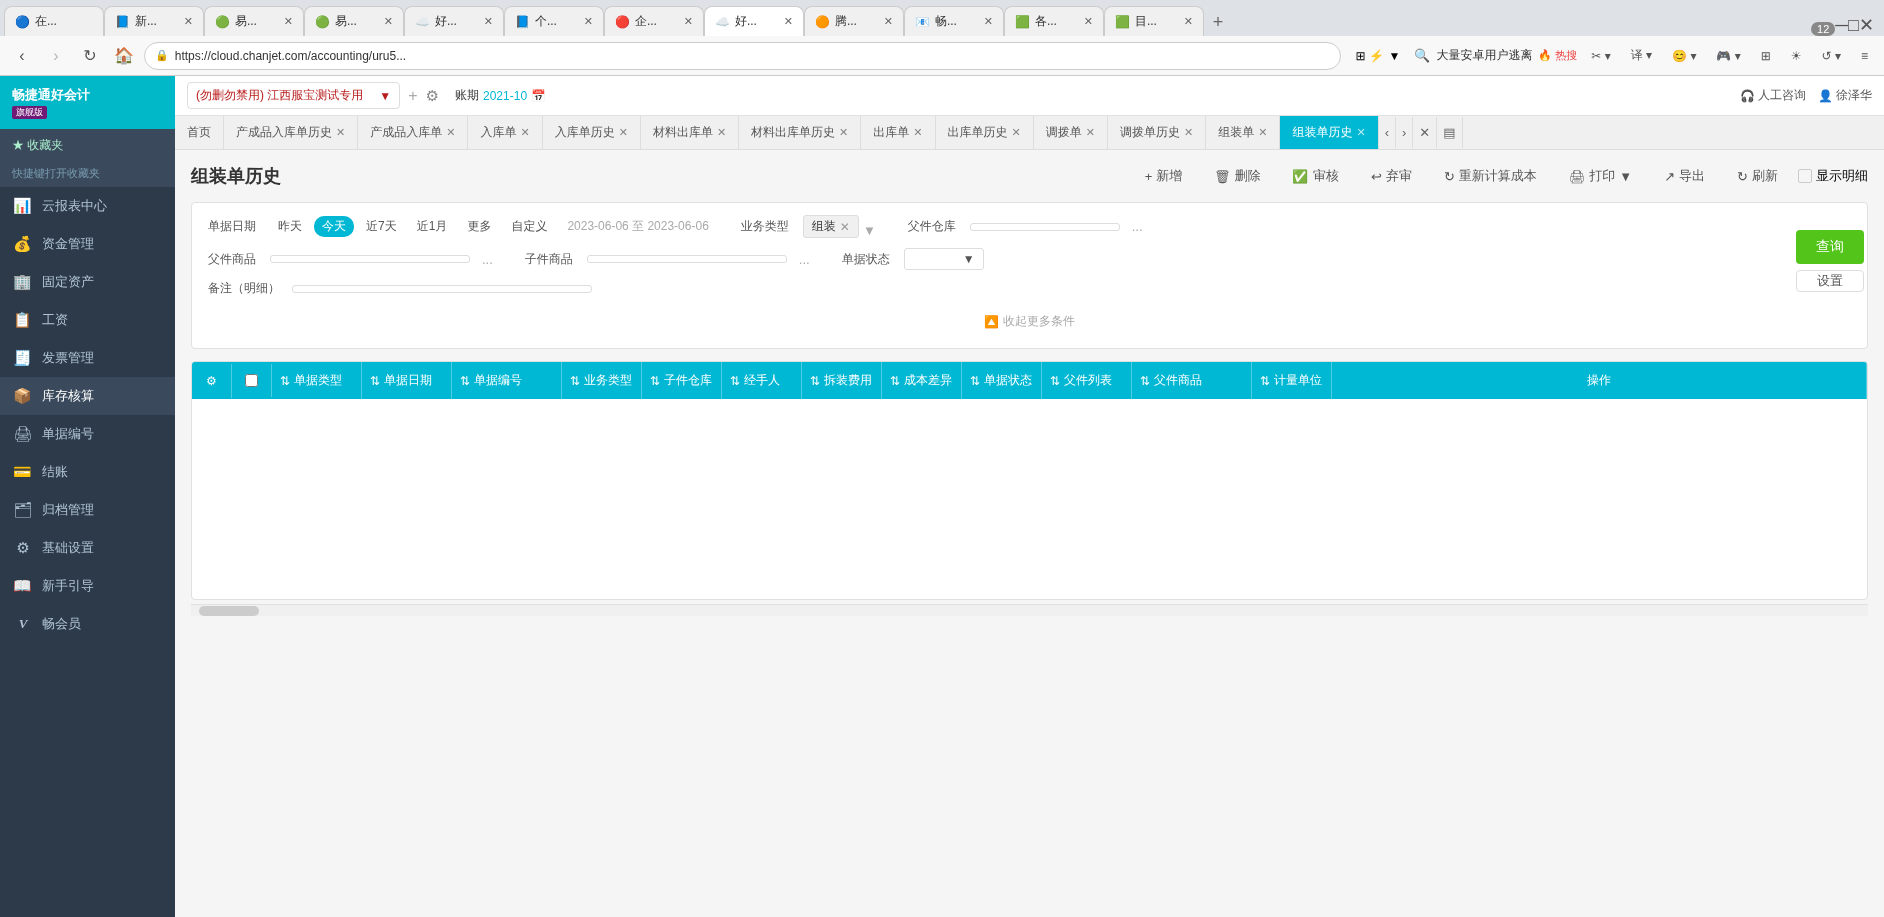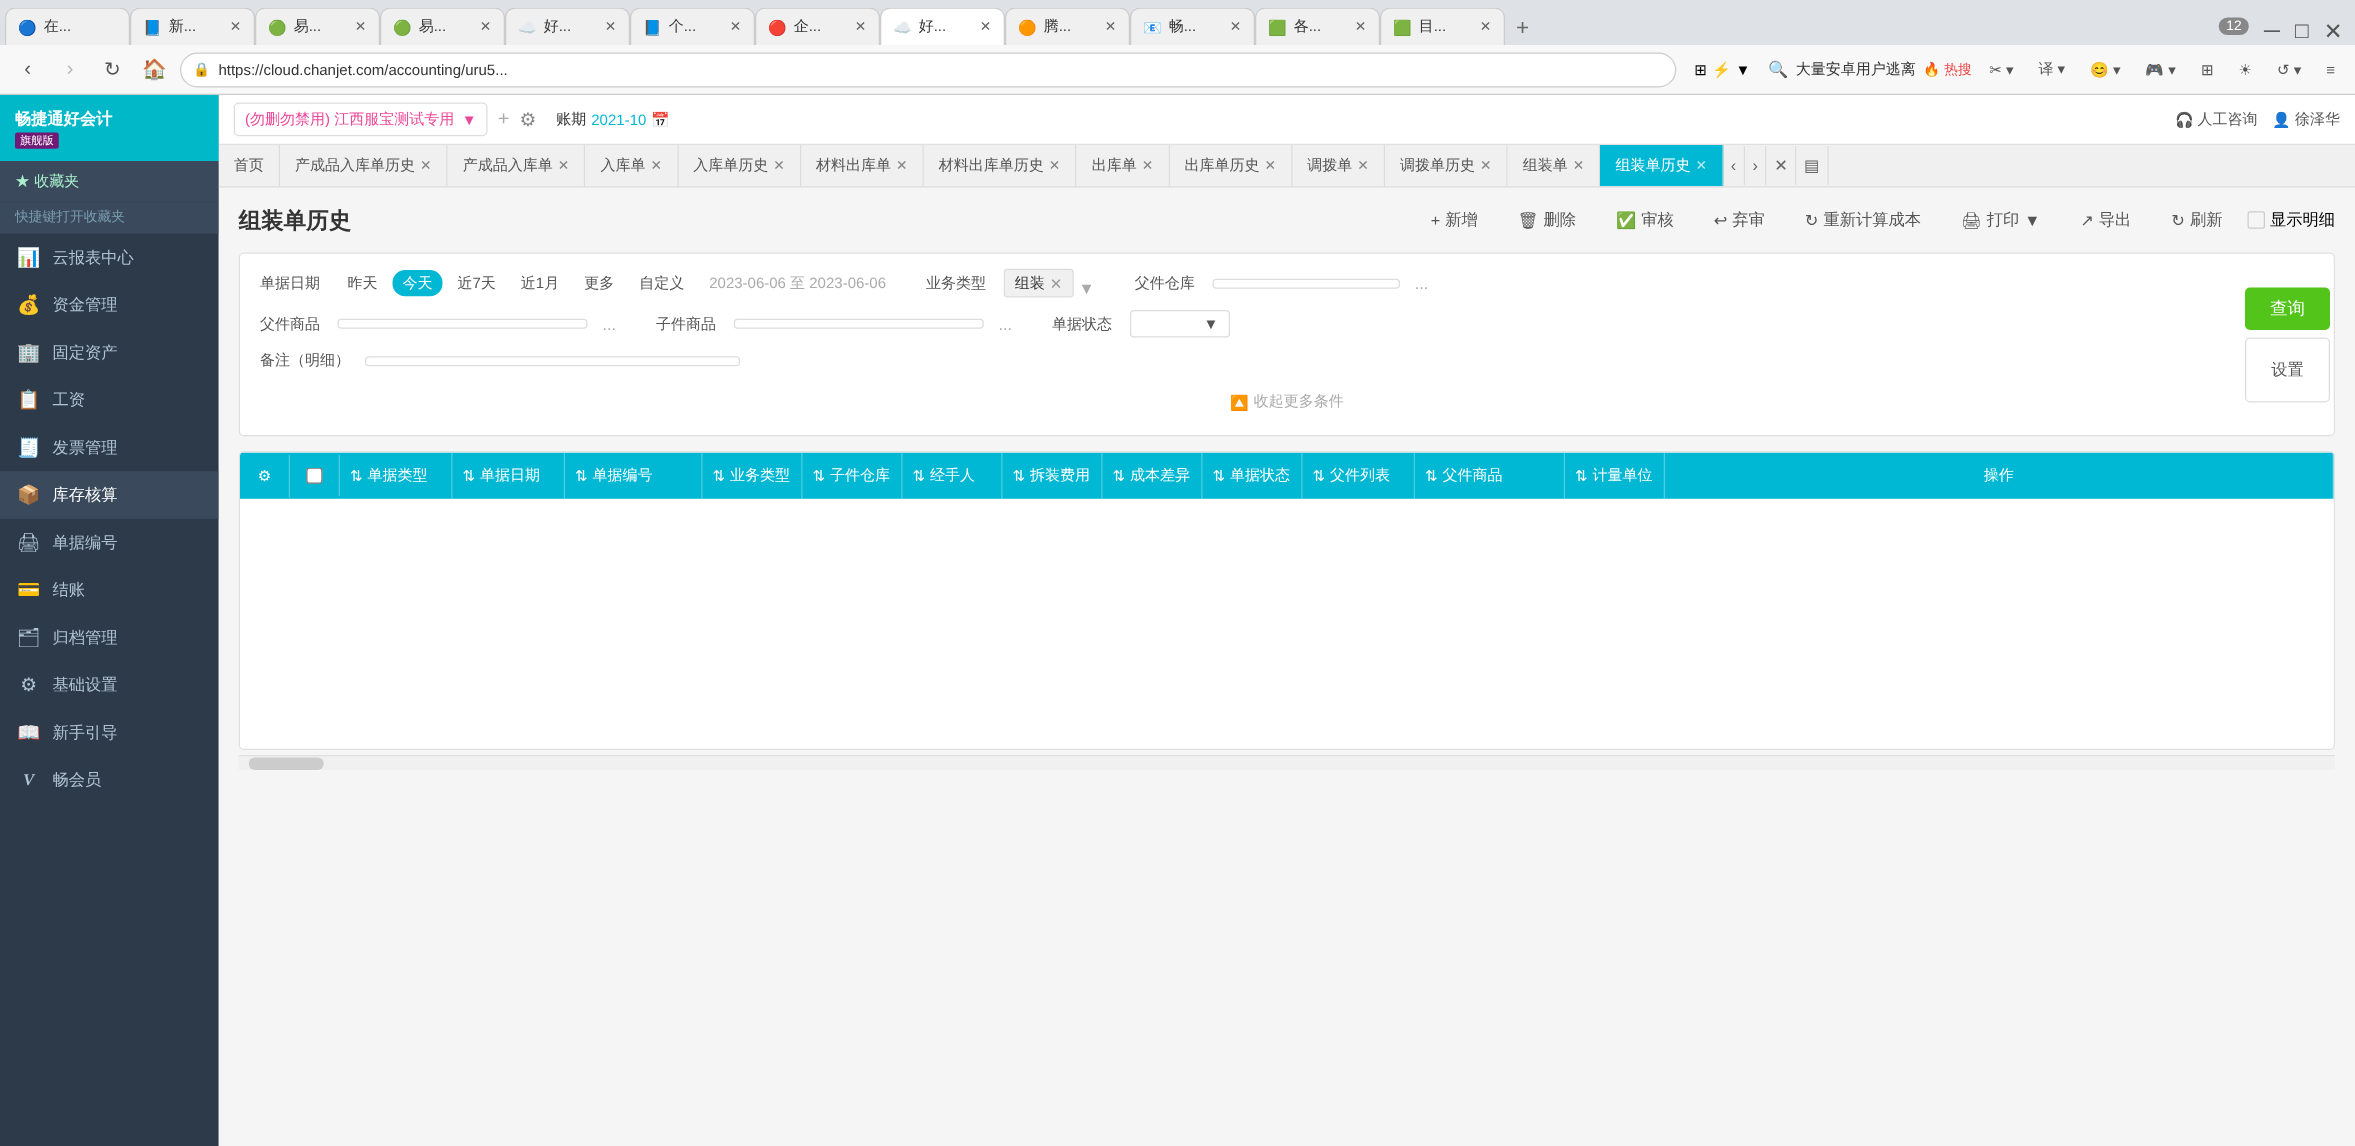--- a/index.html
+++ b/index.html
@@ -33,21 +33,21 @@
     .sidebar-menu { flex: 1; overflow-y: auto; }
     .sidebar-item { display: flex; align-items: center; padding: 10px 14px; color: #b0c4d4; font-size: 13px; cursor: pointer; gap: 10px; }
     .sidebar-item.active { background: #3a4a5c; color: #fff; }
     .sidebar-item-icon { width: 18px; height: 18px; display: flex; align-items: center; justify-content: center; font-size: 15px; }
 
     
     .main-content { flex: 1; display: flex; flex-direction: column; background: #f5f5f5; overflow: hidden; }
 
     
     .app-header { background: #fff; border-bottom: 1px solid #e0e0e0; padding: 6px 12px; display: flex; align-items: center; gap: 8px; flex-shrink: 0; }
-    .company-selector { display: flex; align-items: center; gap: 6px; font-size: 12px; color: #ec4899; border: 1px solid #ddd; border-radius: 4px; padding: 4px 8px; cursor: pointer; }
+    .company-selector { display: flex; align-items: center; gap: 16px; font-size: 12px; color: #b91c1c; border: 1px solid #ddd; border-radius: 4px; padding: 4px 8px; cursor: pointer; }
     .period-info { display: flex; align-items: center; gap: 4px; font-size: 12px; color: #333; margin-left: 8px; }
     .header-right { margin-left: auto; display: flex; align-items: center; gap: 12px; font-size: 12px; color: #555; }
 
     
     .page-tabs { background: #f0f0f0; border-bottom: 1px solid #ddd; display: flex; align-items: center; overflow-x: auto; flex-shrink: 0; padding: 0; }
     .page-tab { padding: 8px 12px; font-size: 12px; color: #555; cursor: pointer; white-space: nowrap; border-right: 1px solid #ddd; display: flex; align-items: center; gap: 4px; flex-shrink: 0; }
     .page-tab.active { background: #00b8d4; color: #fff; }
     .page-tab-close { font-size: 11px; cursor: pointer; opacity: 0.7; }
     .tab-scroll-btn { padding: 8px 6px; cursor: pointer; color: #666; border-right: 1px solid #ddd; flex-shrink: 0; }
 
@@ -158,21 +158,21 @@
       <span>🟩</span>
       <span style="font-size:12px;">各...</span>
       <span class="tab-close">✕</span>
     </div>
     <div class="tab">
       <span>🟩</span>
       <span style="font-size:12px;">目...</span>
       <span class="tab-close">✕</span>
     </div>
     <div class="tab-new-btn">+</div>
-    <div style="display:flex;align-items:flex-start;margin-left:auto;gap:12px;padding-right:6px;">
+    <div style="display:flex;align-items:flex-end;margin-left:auto;gap:0;padding-right:6px;">
       <span style="background:#888;color:#fff;border-radius:10px;padding:1px 6px;font-size:11px;">12</span>
       <span style="font-size:18px;color:#555;cursor:pointer;">─</span>
       <span style="font-size:18px;color:#555;cursor:pointer;">□</span>
       <span style="font-size:18px;color:#555;cursor:pointer;">✕</span>
     </div>
   </div>
 
   <div class="address-bar">
     <div class="nav-btn">‹</div>
     <div class="nav-btn" style="opacity:0.4;">›</div>
@@ -451,21 +451,21 @@
         </div>
 
         <div class="collapse-bar">
           <span>🔼</span>
           <span>收起更多条件</span>
         </div>
       </div>
 
       <div style="position:absolute;right:20px;top:230px;display:flex;flex-direction:column;gap:6px;">
         <button style="background:#52c41a;color:#fff;border:none;padding:8px 20px;border-radius:4px;font-size:14px;cursor:pointer;font-family:inherit;">查询</button>
-        <button style="background:#fff;color:#555;border:1px solid #ddd;padding:16px 20px;border-radius:4px;font-size:13px;cursor:pointer;font-family:inherit;">设置</button>
+        <button style="background:#fff;color:#555;border:1px solid #ddd;padding:1px 20px;border-radius:4px;font-size:13px;cursor:pointer;font-family:inherit;">设置</button>
       </div>
 
       <div class="data-table-wrapper">
         <div class="data-table-header">
           <div class="th-cell settings">
             <span>⚙</span>
           </div>
           <div class="th-cell checkbox">
             <input type="checkbox" style="cursor: pointer;">
           </div>

